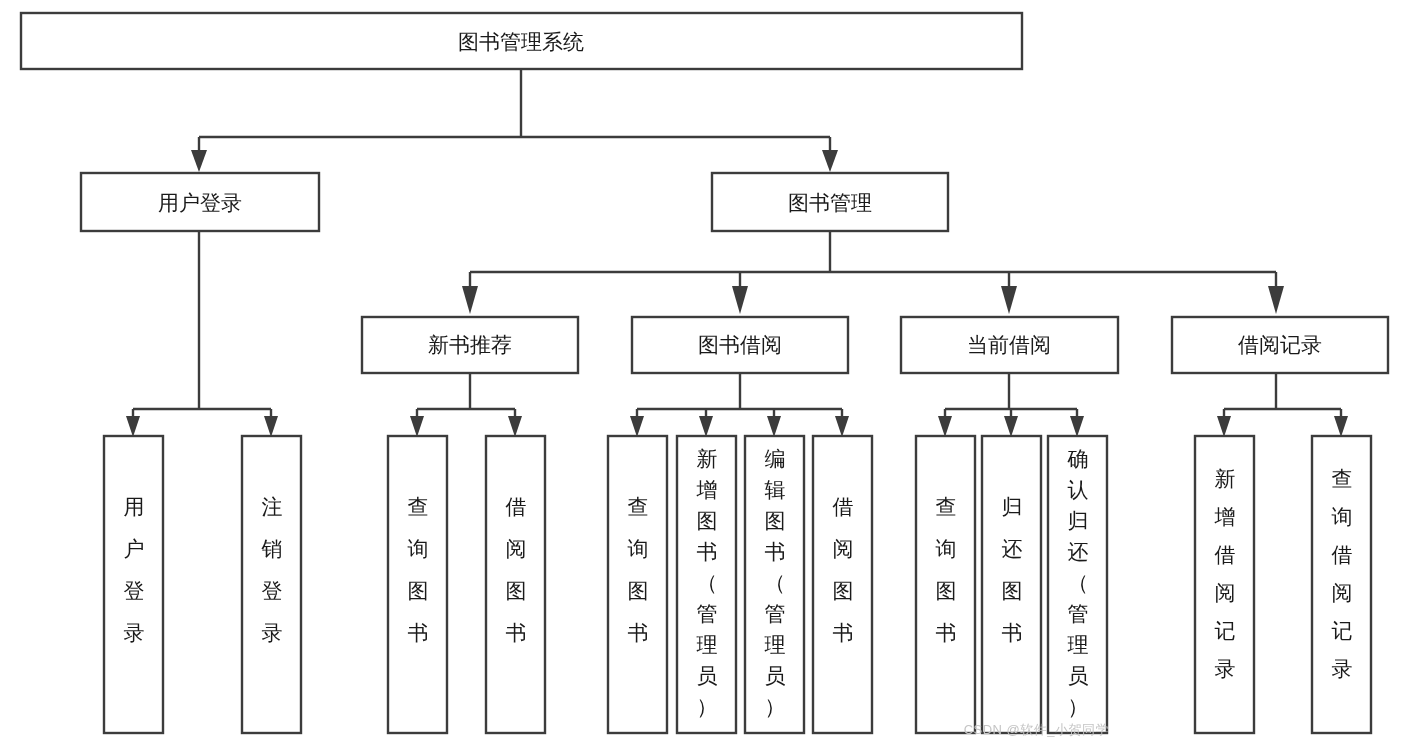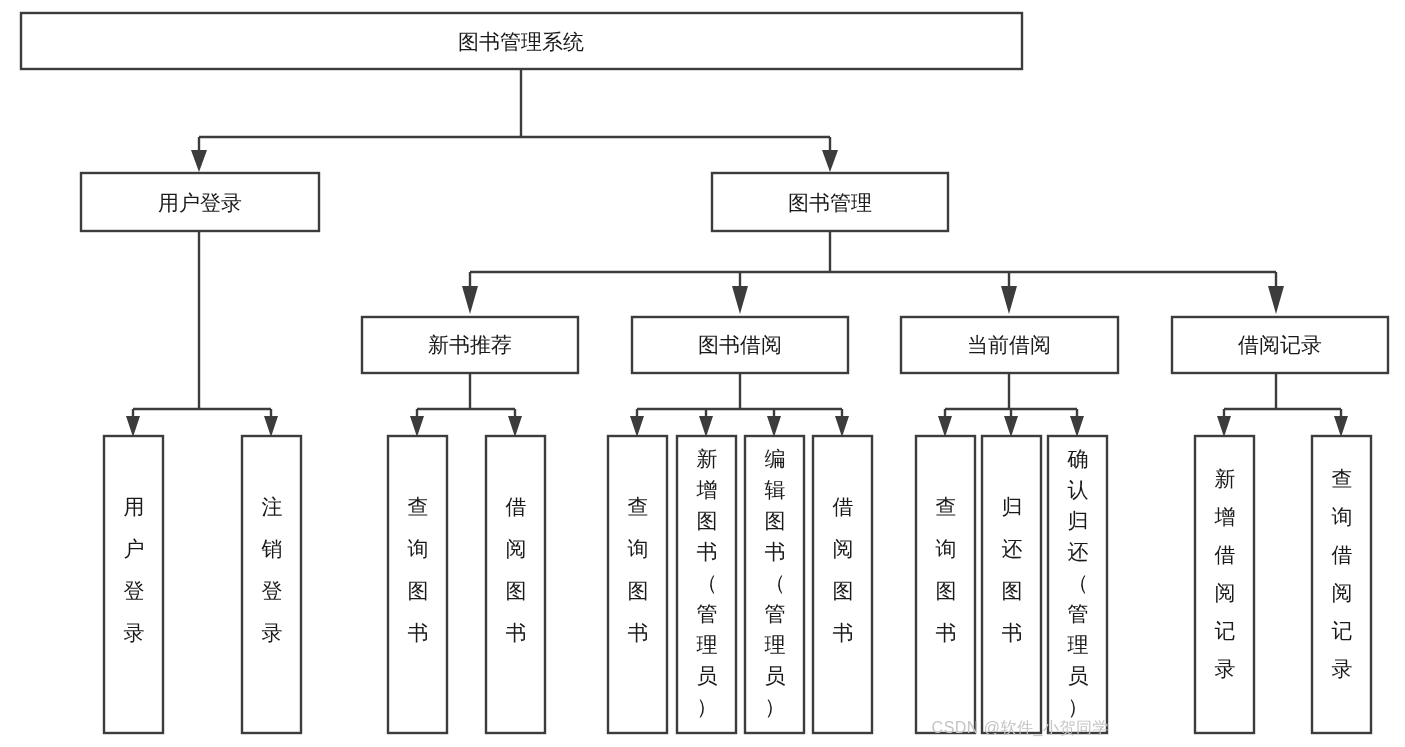--- a/index.html
+++ b/index.html
@@ -53,21 +53,21 @@
     font-family: "Liberation Sans", "DejaVu Sans", sans-serif;
     font-size: 21px;
     fill: #1a1a1a;
     text-anchor: middle;
   }
   .watermark {
     position: absolute;
     right: 8px;
     bottom: 8px;
     font-family: "Liberation Sans", "DejaVu Sans", sans-serif;
-    font-size: 16px;
+    font-size: 13px;
     color: #c4c4c4;
     letter-spacing: 0.5px;
     white-space: nowrap;
     user-select: none;
   }
 </style>
 </head>
 <body>
 
 <div id="diagram-root">

